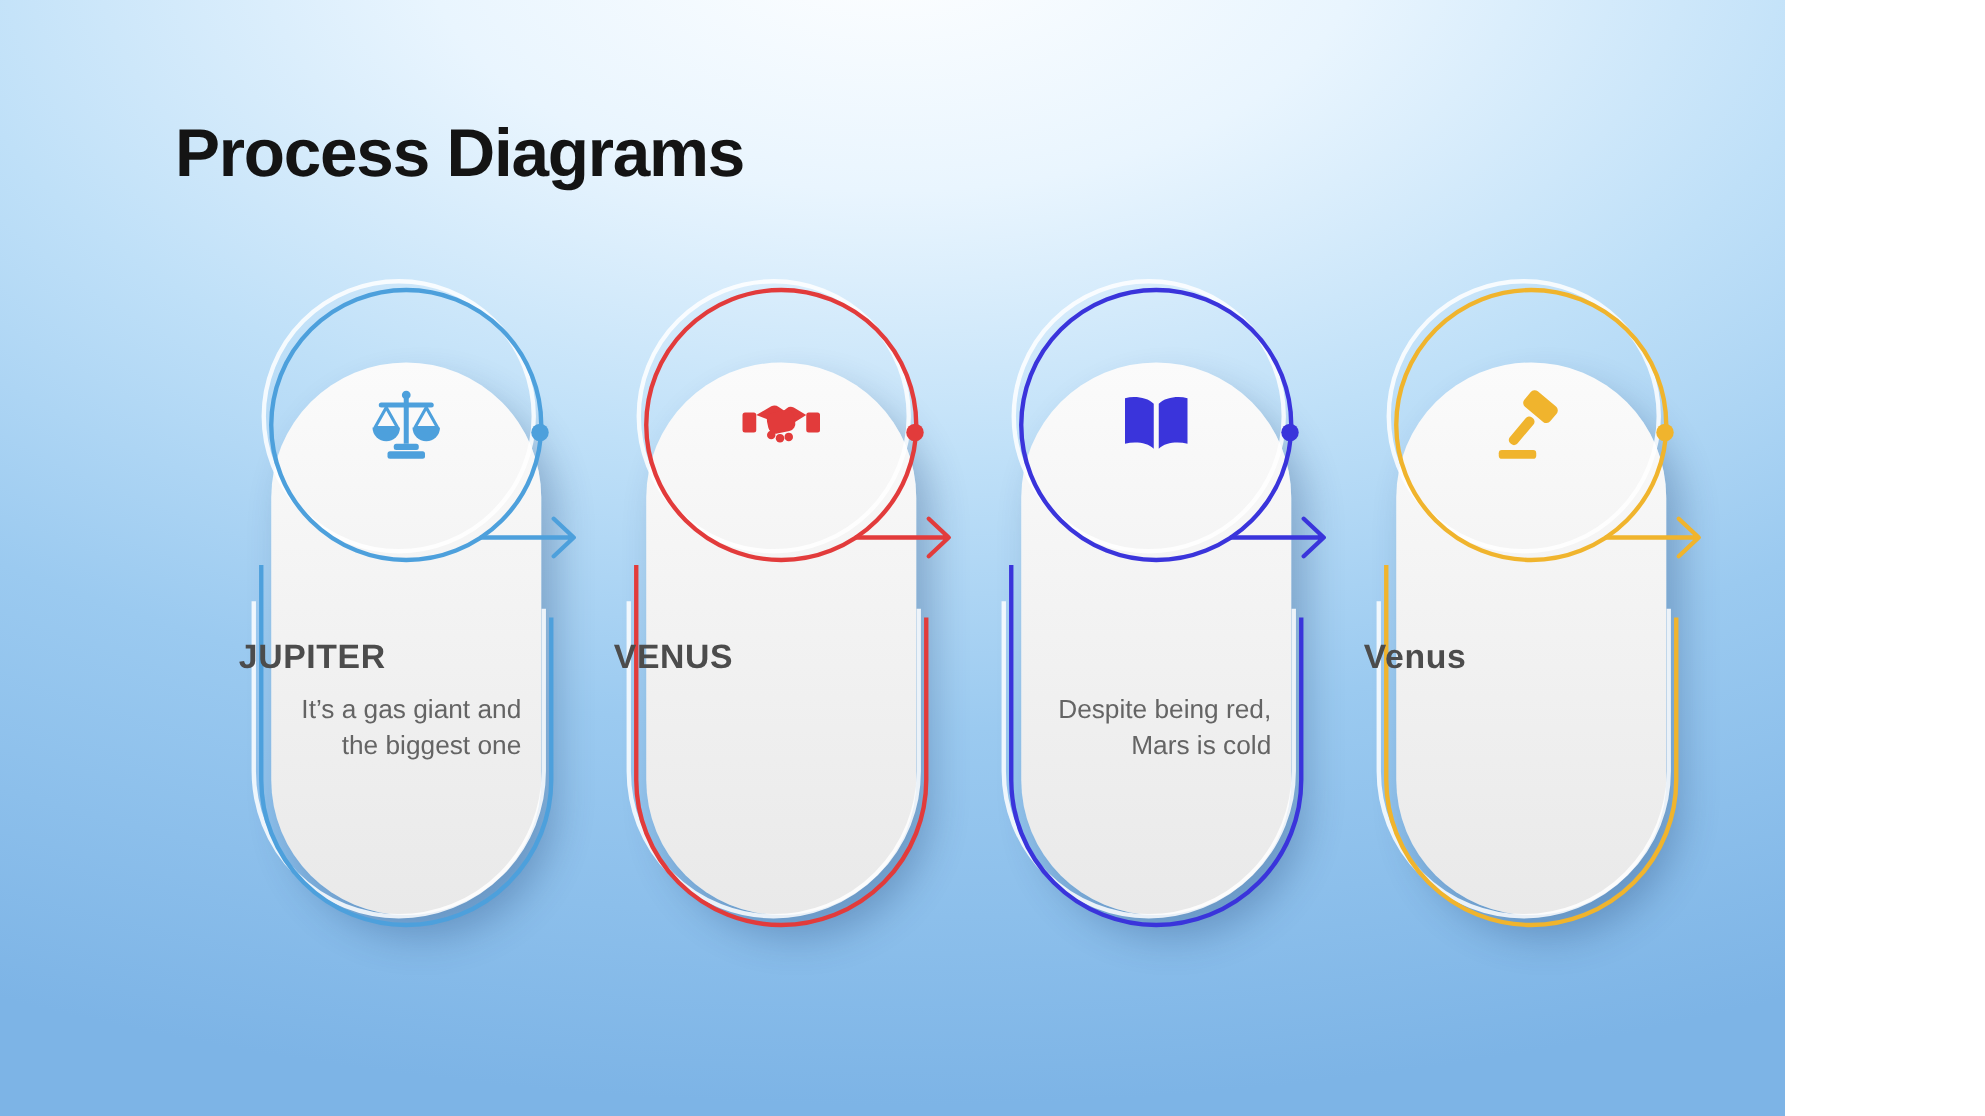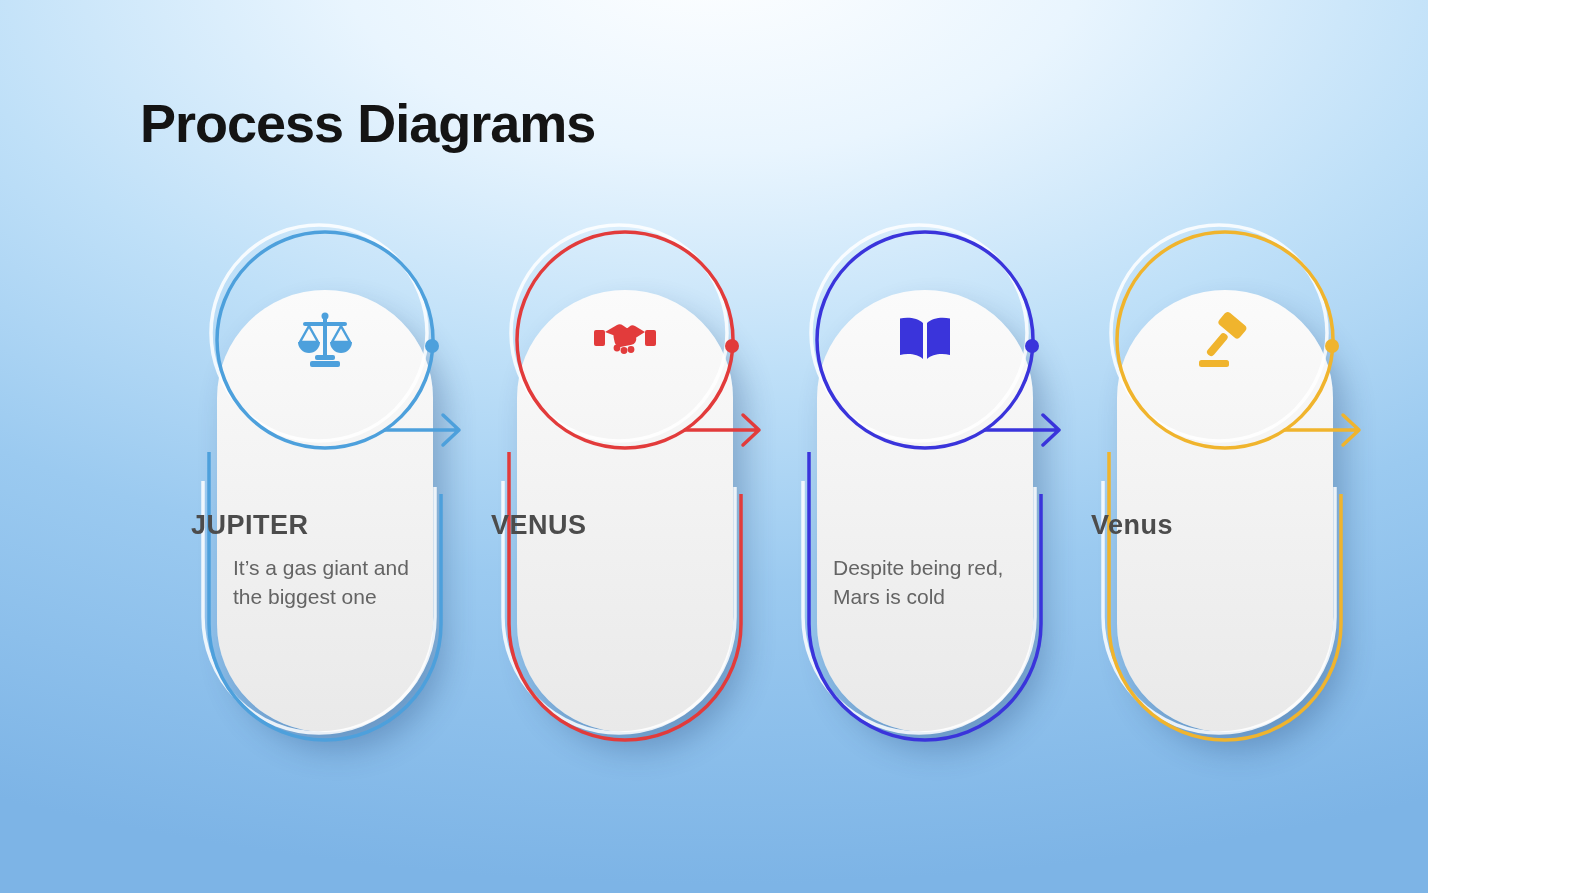--- a/index.html
+++ b/index.html
@@ -36,21 +36,21 @@
   .icon-wrap{
     position:absolute;left:150px;top:118px;transform:translate(-50%,-50%);
     width:64px;height:64px;color:var(--accent);
   }
   .icon-wrap svg{width:100%;height:100%;display:block;}
   .card-title{
     position:absolute;top:272px;left:0;right:0;margin:16px;text-align:left;
     font-size:27px;font-weight:700;color:#4c4c4c;letter-spacing:0.5px;
   }
   .card-desc{
-    position:absolute;top:332px;left:58px;right:58px;margin:0;text-align:left;
+    position:absolute;top:332px;left:58px;right:58px;margin:0;text-align:right;
     font-size:21px;line-height:1.36;color:#646464;
   }
 </style>
 </head>
 <body>
 
 <div class="slide" style="--bg-center: #e9f5fe; --bg-edge: #7db4e6;">
 
   <h1 class="slide-title">Process Diagrams</h1>
 

